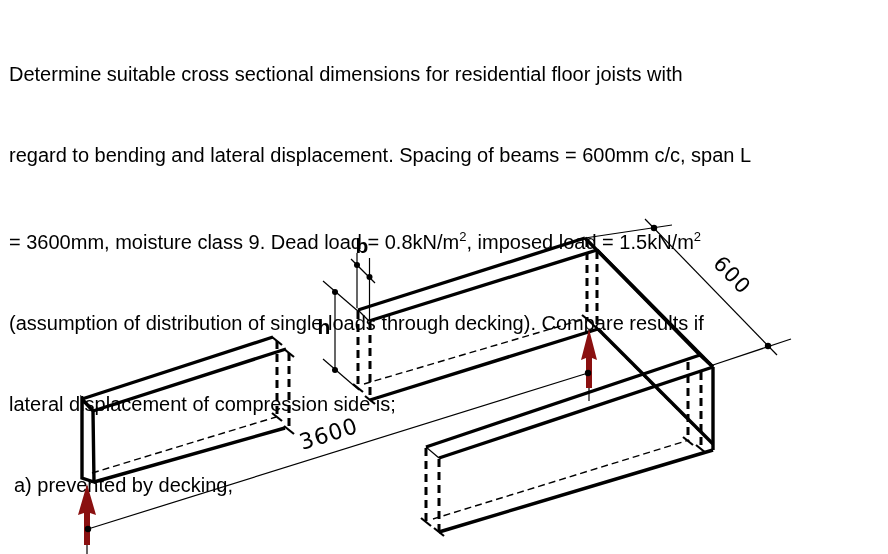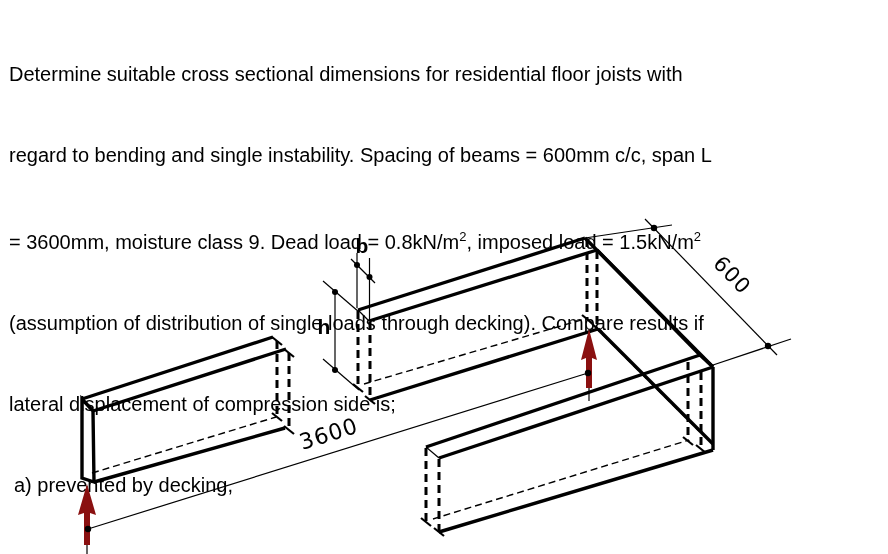--- a/index.html
+++ b/index.html
@@ -25,21 +25,21 @@
   .dimtxt2{font-family:"DejaVu Sans",sans-serif;font-size:21px;fill:#000;letter-spacing:1px;}
   .lbl{font-family:"Liberation Sans",sans-serif;font-size:21px;font-weight:bold;fill:#000;}
 </style>
 </head>
 <body>
 
 <div id="page">
 
   <div id="problem-text">
     <div class="pline">Determine suitable cross sectional dimensions for residential floor joists with</div>
-    <div class="pline">regard to bending and single instability. Spacing of beams = 600mm c/c, span L</div>
+    <div class="pline">regard to bending and lateral displacement. Spacing of beams = 600mm c/c, span L</div>
     <div class="pline"><span>= 3600mm, moisture class 9. Dead load = 0.8kN/m</span><sup>2</sup><span>, imposed load = 1.5kN/m</span><sup>2</sup></div>
     <div class="pline">(assumption of distribution of single loads through decking). Compare results if</div>
     <div class="pline">lateral displacement of compression side is;</div>
     <div class="pline indent">a) prevented by decking,</div>
     <div class="pline indent">b) not prevented.</div>
   </div>
 
   <svg id="figure-svg" viewBox="0 0 888 554">
 
     <g>

